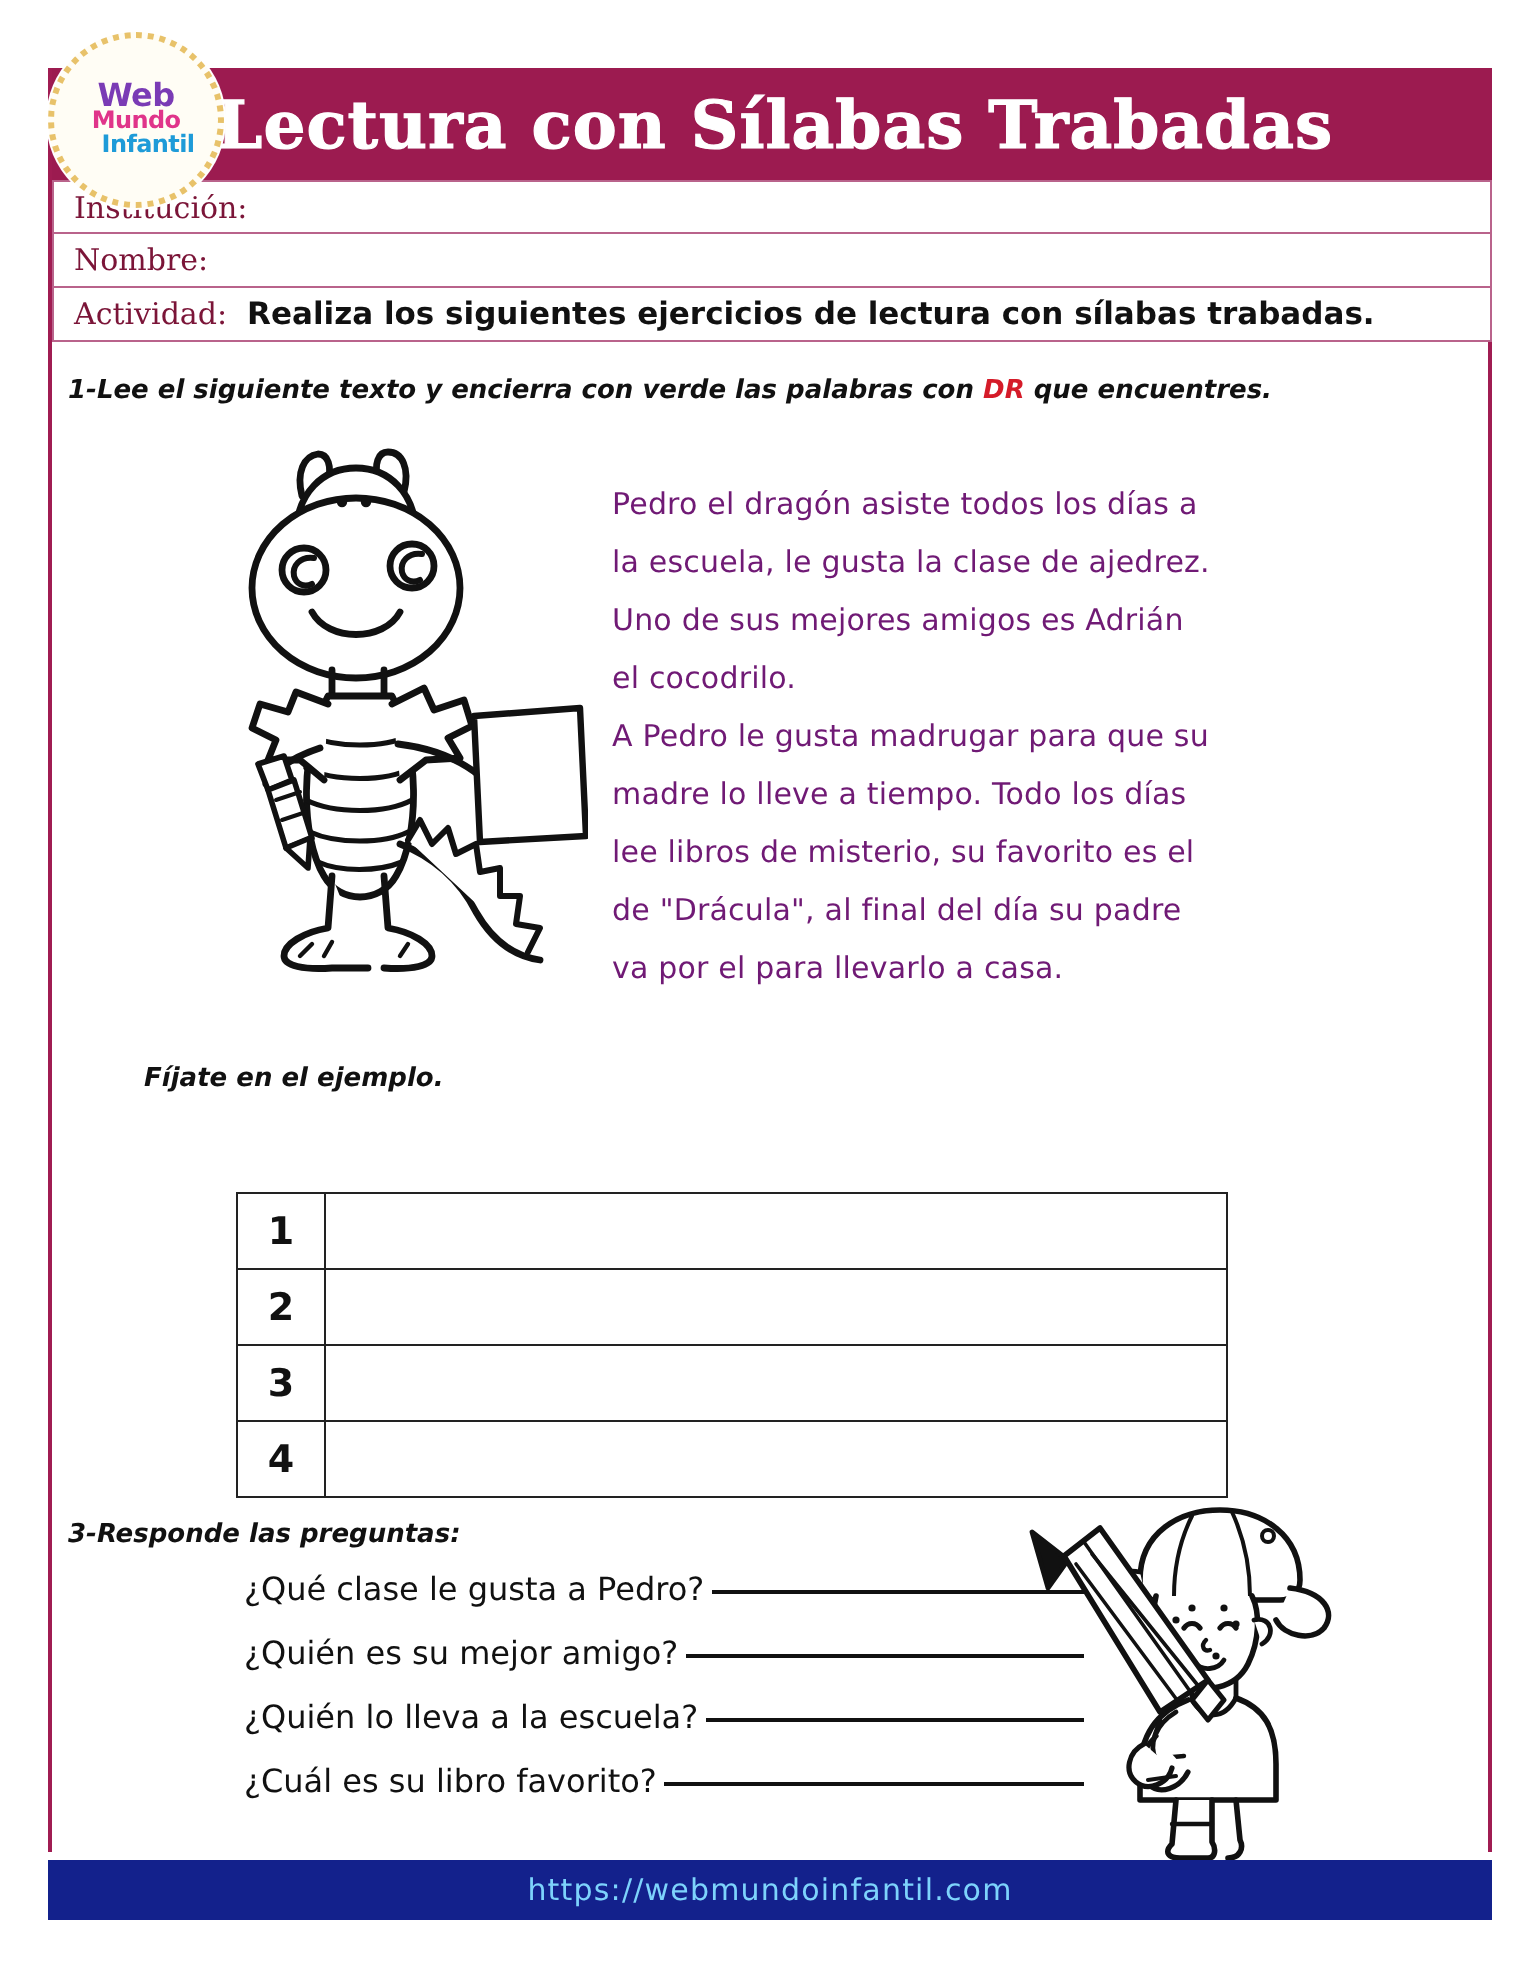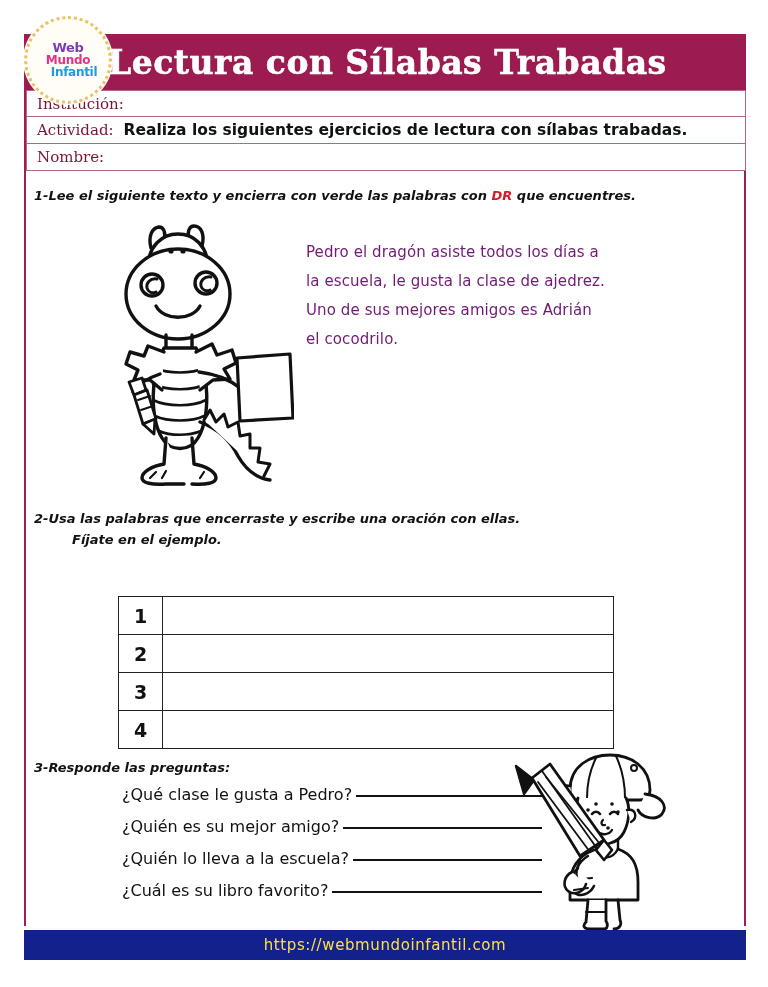--- a/index.html
+++ b/index.html
@@ -79,21 +79,21 @@
     box-shadow: 0 0 0 1px #ffffff;
   }
   .logo-line {
     font-family: "DejaVu Sans", sans-serif;
     font-weight: bold;
     font-size: 12px;
     line-height: 12px;
     letter-spacing: -0.3px;
     white-space: nowrap;
   }
-  .lg1 { color:#7a3bb5; font-size: 13px; }
+  .lg1 { color:#7a3bb5; font-size: 16px; }
   .lg2 { color:#e0348a; }
   .lg3 { color:#1e9bd8;padding-left:12px; }
 
   
   .form-rows {
     position: absolute;
     left: 26px;
     top: 90px;
     width: 720px;
   }
@@ -226,21 +226,21 @@
     left: 24px;
     top: 930px;
     width: 722px;
     height: 30px;
     background: #13218c;
     display: flex;
     align-items: center;
     justify-content: center;
   }
   .footer-url {
-    color: #fde047;
+    color: #7dd3fc;
     font-family: "DejaVu Sans", sans-serif;
     font-size: 15px;
     letter-spacing: 0.6px;
   }
 
   
   .art { position: absolute; }
   #dragon-art { left: 104px; top: 222px; }
   #boy-art    { left: 512px; top: 752px; }
 </style>
@@ -260,26 +260,26 @@
     <div class="logo-line lg2">Mundo</div>
     <div class="logo-line lg3">Infantil</div>
   </div>
 
   <div class="form-rows">
     <div class="form-row">
       <span class="form-label">Institución:</span>
       <span class="form-value"></span>
     </div>
     <div class="form-row">
+      <span class="form-label">Nombre:</span>
+      <span class="form-value"></span>
+    </div>
+    <div class="form-row">
       <span class="form-label">Actividad:</span>
       <span class="form-value">Realiza los siguientes ejercicios de lectura con sílabas trabadas.</span>
-    </div>
-    <div class="form-row">
-      <span class="form-label">Nombre:</span>
-      <span class="form-value"></span>
     </div>
   </div>
 
   <div class="instr" id="instr1"><span>1-Lee el siguiente texto y encierra con verde las palabras con </span><span class="hl">DR</span><span> que encuentres.</span></div>
 
   <div class="art" id="dragon-art">
     <svg width="190" height="272" viewBox="0 0 190 272" fill="none" stroke="#111" stroke-width="3.4" stroke-linecap="round" stroke-linejoin="round">
 
       <path d="M47 26 C44 14 48 6 55 5 C60 5 62 11 60 19" fill="#fff"></path>
       <path d="M98 24 C101 12 97 4 90 4 C85 4 83 10 85 18" fill="#fff"></path>
@@ -326,23 +326,23 @@
       <path d="M100 198 L106 188 L112 200 L120 192 L124 205 L134 200 L136 214 L146 212 L146 226 L156 226 L154 240 L166 242 L160 254" fill="#fff" stroke-width="3"></path>
 
       <path d="M62 216 L60 242 C48 244 38 250 38 256 C38 261 48 263 62 262 L80 262" fill="#fff"></path>
       <path d="M88 216 L90 242 C102 244 112 250 112 256 C112 261 102 263 88 262" fill="#fff"></path>
       <path d="M46 256 L52 250 M58 256 L62 249 M96 256 L100 250" stroke-width="2.2"></path>
     </svg>
   </div>
 
   <div class="story">
     <p>Pedro el dragón asiste todos los días a la escuela, le gusta la clase de ajedrez. Uno de sus mejores amigos es Adrián el cocodrilo.</p>
-  </div>
-
-  <div class="instr" id="instr2a">2-Usa las palabras que encerraste y escribe una oración con ellas.</div>
+    <p>A Pedro le gusta madrugar para que su madre lo lleve a tiempo. Todo los días lee libros de misterio, su favorito es el de "Drácula", al final del día su padre va por el para llevarlo a casa.</p>
+  </div>
+
   <div class="instr" id="instr2b">Fíjate en el ejemplo.</div>
 
 
   <div class="table">
     <div class="trow">
       <div class="tnum">1</div>
       <div class="tcell"></div>
     </div>
     <div class="trow">
       <div class="tnum">2</div>

